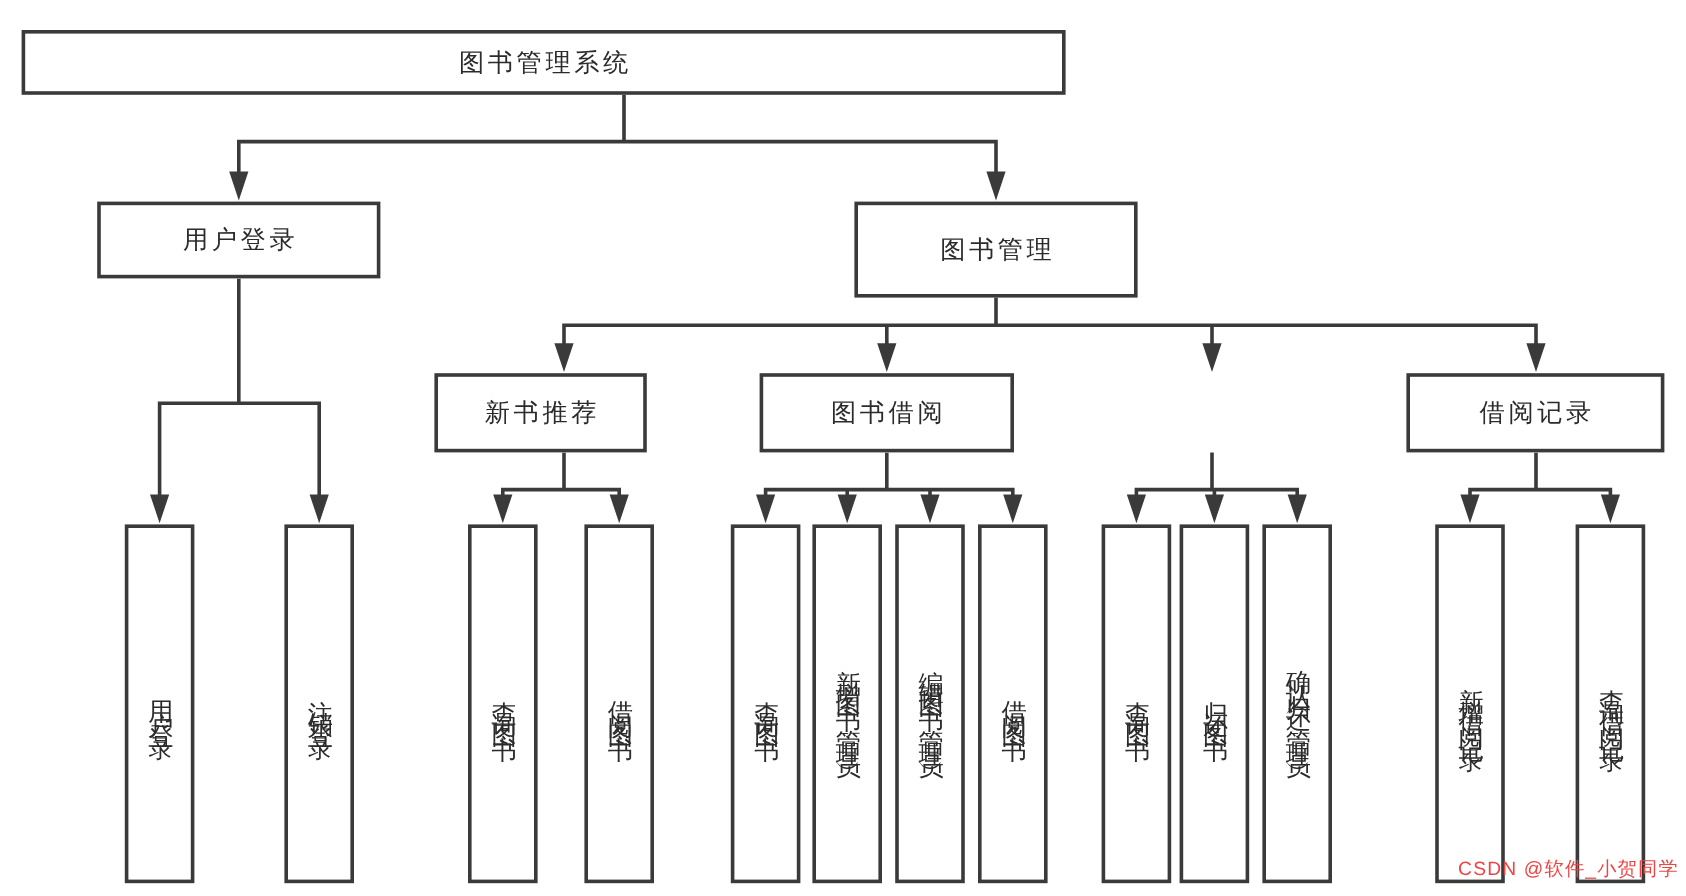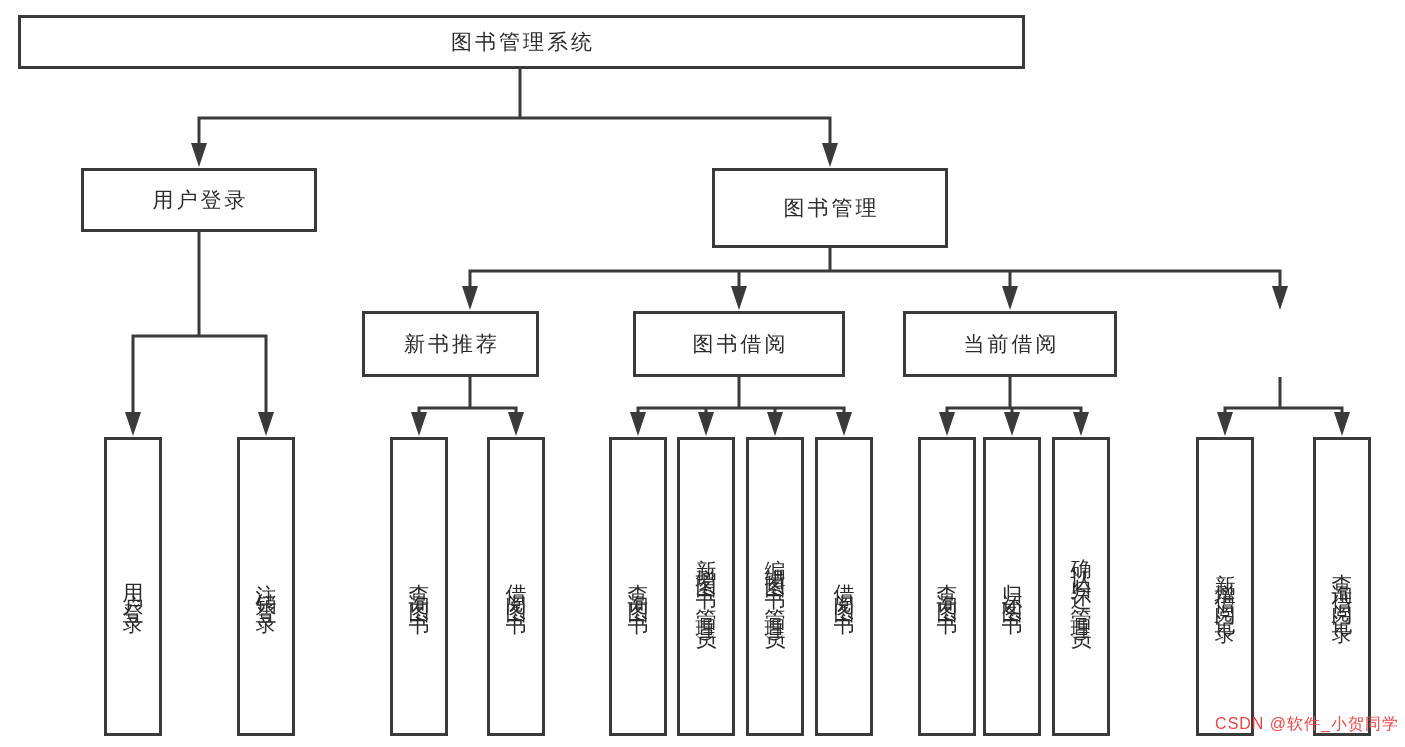--- a/index.html
+++ b/index.html
@@ -32,21 +32,21 @@
   .node.leaf { width: 58px; top: 437px; height: 299px; }
   .node.leaf .vtext {
     writing-mode: vertical-rl;
     text-orientation: mixed;
     font-size: 21px;
     letter-spacing: 10px;
     color: #2b2b2b;
     white-space: nowrap;
   }
   
-  .n-root  { left: 18px;  top: 15px;  width: 1007px; height: 54px; }
+  .n-root  { left: 18px;  top: 25px;  width: 870px; height: 54px; }
   .n-login { left: 81px;  top: 168px; width: 236px;  height: 64px; }
   .n-mgmt  { left: 712px; top: 168px; width: 236px;  height: 80px; }
   .n-l2    { top: 311px; height: 66px; }
   .n-rec   { left: 362px;  width: 177px; }
   .n-bor   { left: 633px;  width: 212px; }
   .n-cur   { left: 903px;  width: 214px; }
   .n-his   { left: 1172px; width: 215px; }
   .lf-a1 { left: 104px; }  .lf-a2 { left: 237px; }
   .lf-b1 { left: 390px; }  .lf-b2 { left: 487px; }
   .lf-c1 { left: 609px; }  .lf-c2 { left: 677px; }
@@ -109,21 +109,21 @@
     <use href="#arrowhead" x="1342" y="436"></use>
   </svg>
 
   <div class="node h n-root">图书管理系统</div>
 
   <div class="node h n-login">用户登录</div>
   <div class="node h n-mgmt">图书管理</div>
 
   <div class="node h n-l2 n-rec">新书推荐</div>
   <div class="node h n-l2 n-bor">图书借阅</div>
-  <div class="node h n-l2 n-cur">当前借阅</div>
+  <div class="node h n-l2 n-his">借阅记录</div>
 
   <div class="node leaf lf-a1">
     <span class="vtext">用户登录</span>
   </div>
   <div class="node leaf lf-a2">
     <span class="vtext">注销登录</span>
   </div>
 
   <div class="node leaf lf-b1">
     <span class="vtext">查询图书</span>

